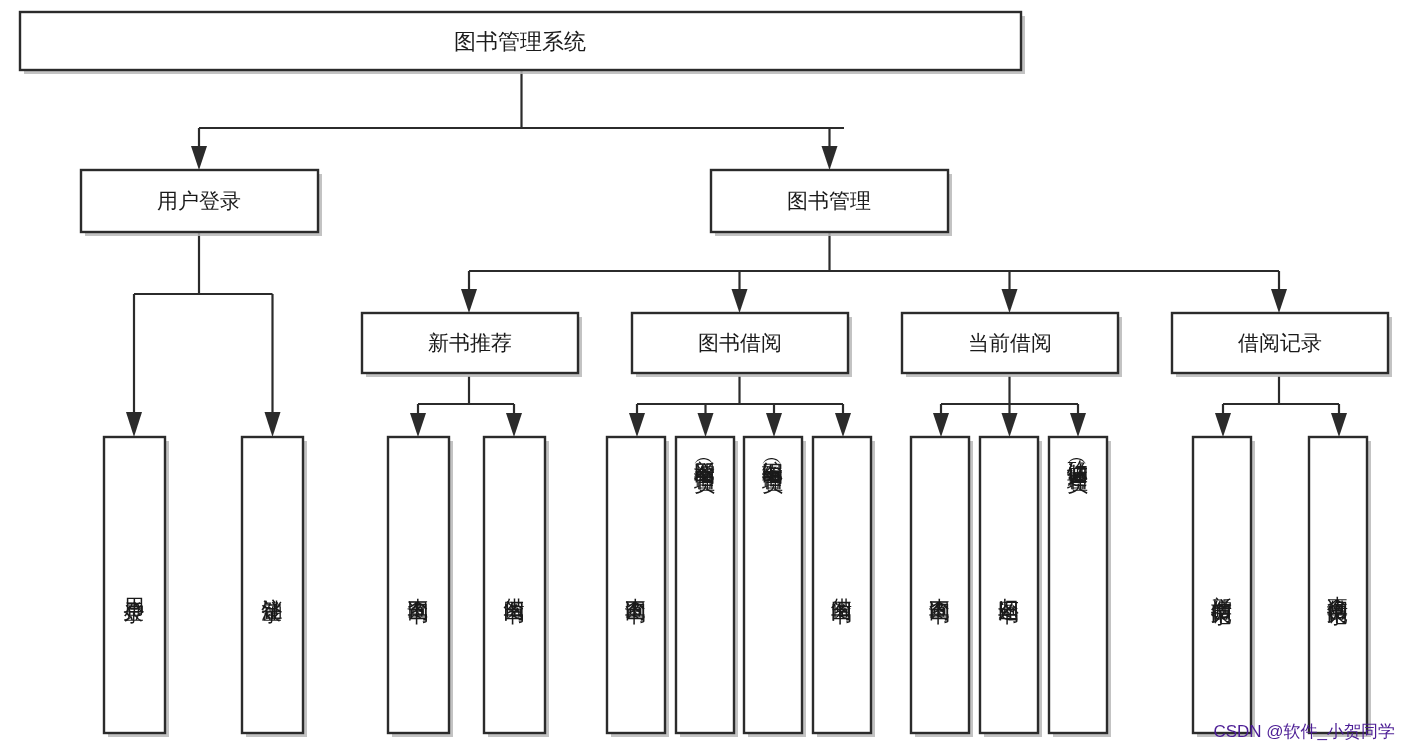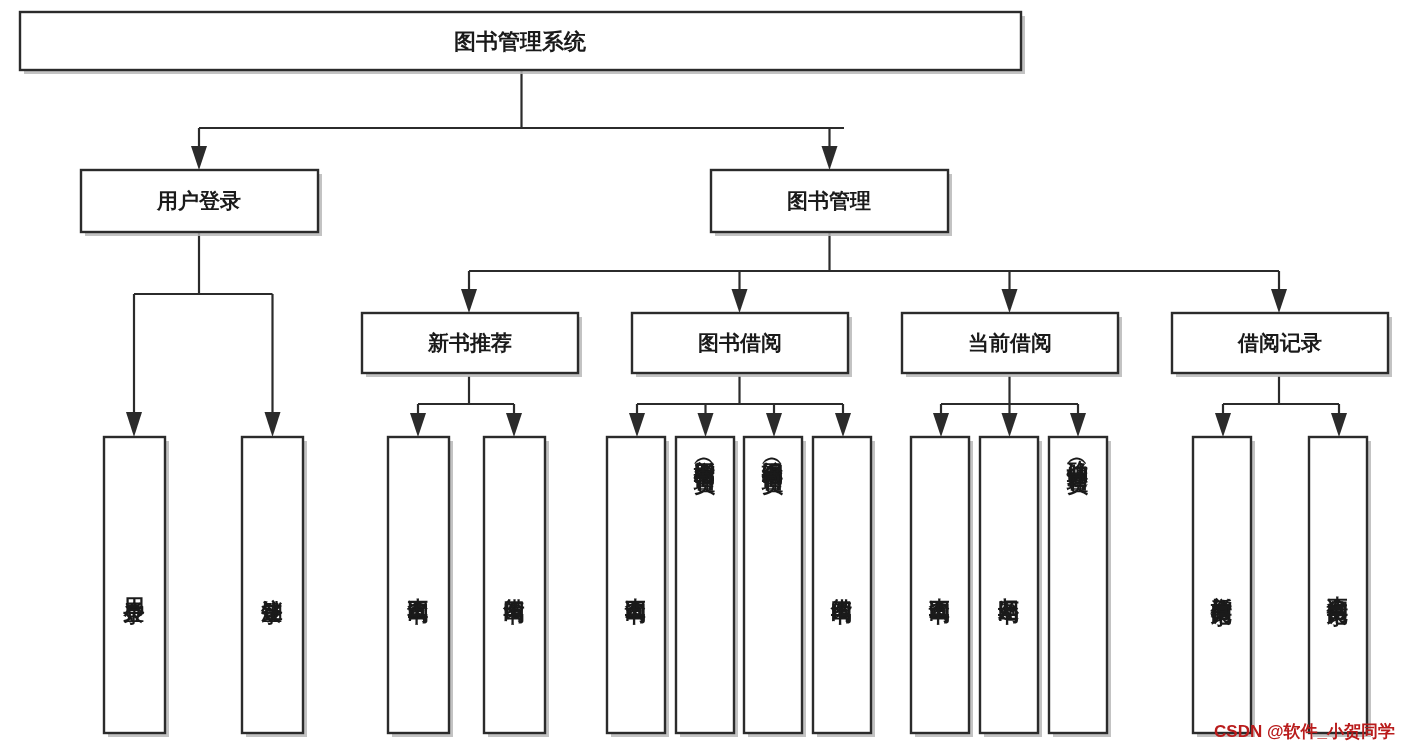--- a/index.html
+++ b/index.html
@@ -9,21 +9,20 @@
   }
   body {
     font-family: "Liberation Sans", "DejaVu Sans", sans-serif;
   }
   #diagram-root {
     position: relative;
     width: 1405px;
     height: 747px;
     background: #ffffff;
     overflow: hidden;
-    font-weight: bold;
   }
   svg.diagram-canvas {
     position: absolute;
     top: 0;
     left: 0;
     width: 1405px;
     height: 747px;
   }
   .node-box {
     fill: #ffffff;
@@ -73,21 +72,21 @@
     letter-spacing: 2px;
     line-height: 1;
     white-space: nowrap;
   }
   .watermark {
     position: absolute;
     right: 10px;
     bottom: 4px;
     font-family: "Liberation Sans", "DejaVu Sans", sans-serif;
     font-size: 17px;
-    color: #b91c1c;
+    color: #4c1d95;
     white-space: nowrap;
     user-select: none;
   }
 </style>
 </head>
 <body>
 
 <div id="diagram-root">
 
   <svg class="diagram-canvas" viewBox="0 0 1405 747" xmlns="http://www.w3.org/2000/svg">

